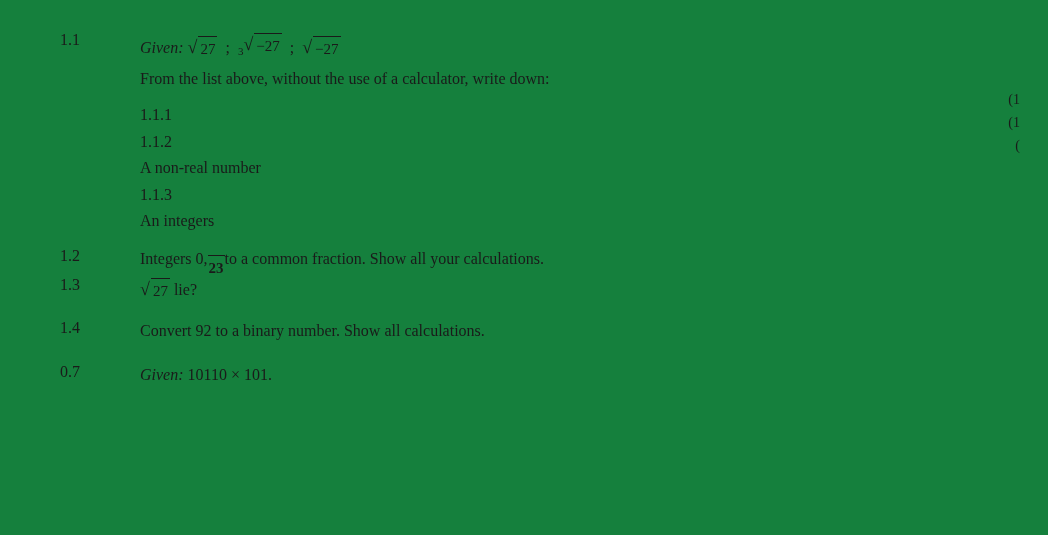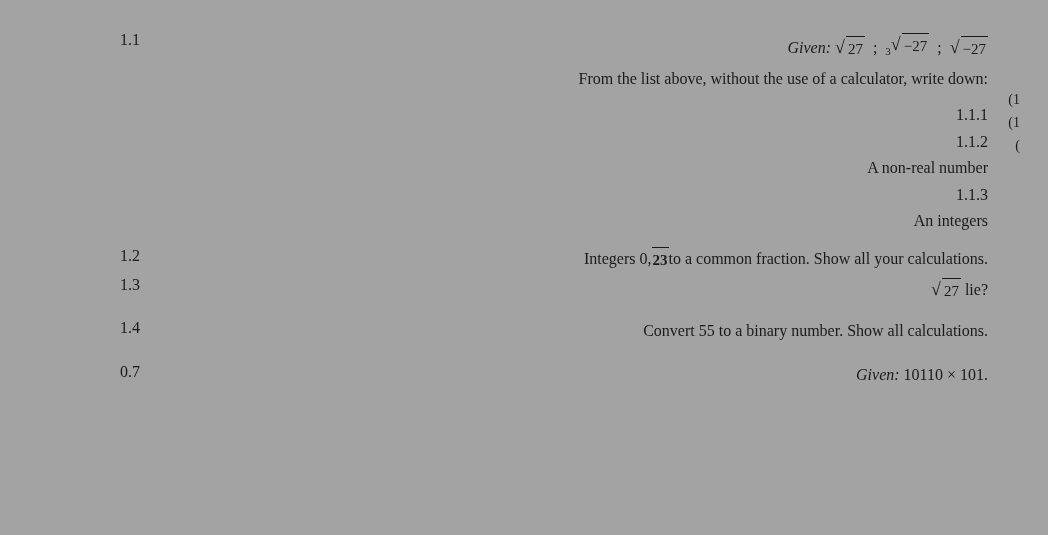--- a/index.html
+++ b/index.html
@@ -15,26 +15,25 @@
       color: #1a1a1a;
       width: 1048px;
       height: 535px;
       overflow: hidden;
       display: flex;
       align-items: flex-start;
       justify-content: flex-start;
     }
 
     .page {
-      background-color: #a3a3a3;
+      background-color: #15803d;
       width: 100%;
       height: 100%;
       padding: 30px 60px 30px 60px;
       position: relative;
-      text-align: right;
     }
 
     .question-block {
       margin-bottom: 18px;
       display: flex;
       flex-direction: row;
       align-items: flex-start;
     }
 
     .q-number {
@@ -100,21 +99,21 @@
 
     .separator {
       margin: 0 4px;
     }
 
     .overline-block {
       display: inline-block;
       border-top: 1.5px solid #1a1a1a;
       padding: 0 1px;
       position: relative;
-      top: 1px;
+      top: 9px;
       font-weight: bold;
     }
 
     .marks-group {
       position: absolute;
       right: 28px;
       display: flex;
       flex-direction: column;
       align-items: flex-end;
     }
@@ -192,21 +191,21 @@
       <span class="sqrt">
         <span class="sqrt-symbol">√</span>
         <span class="sqrt-content">27</span>
       </span>
       <span> lie?</span>
     </div>
   </div>
 
   <div class="question-block" style="margin-bottom:18px;margin-top:7px;">
     <div class="q-number">1.4</div>
-    <div class="q-content">Convert 55 to a binary number.   Show all calculations.</div>
+    <div class="q-content">Convert 92 to a binary number.   Show all calculations.</div>
   </div>
 
   <div class="question-block" style="margin-bottom:0;">
     <div class="q-number">0.7</div>
     <div class="q-content">
       <span style="font-style:italic;">Given: </span>
       <span>10110 × 101.</span>
     </div>
   </div>
 

